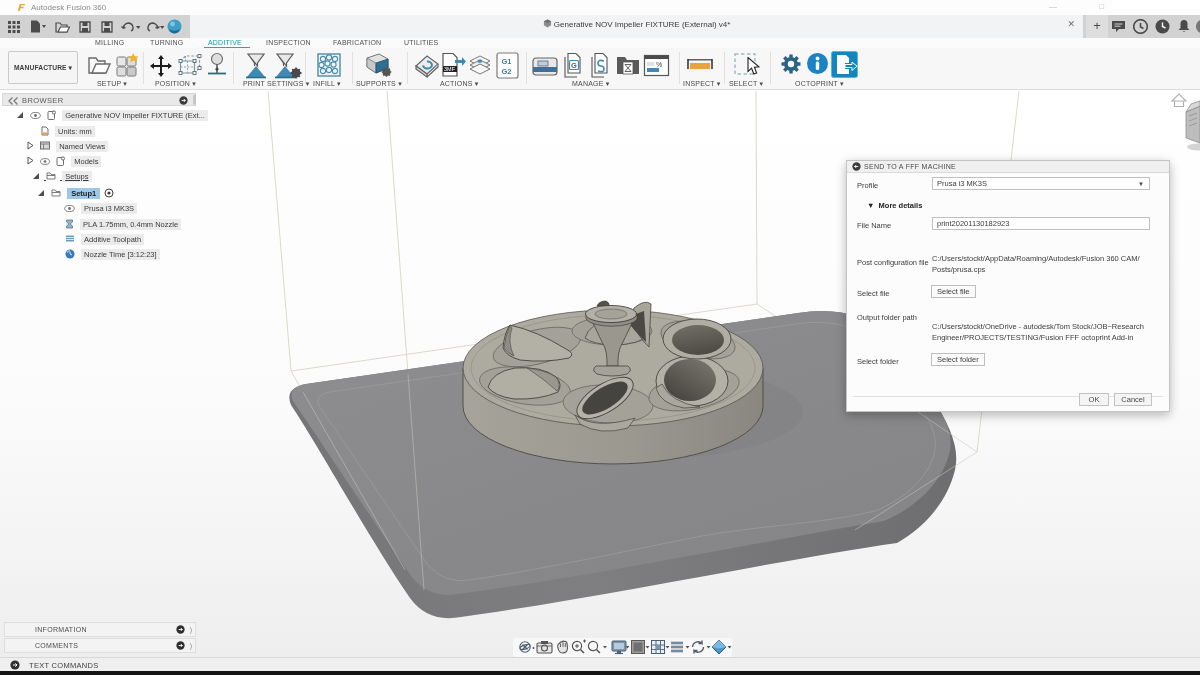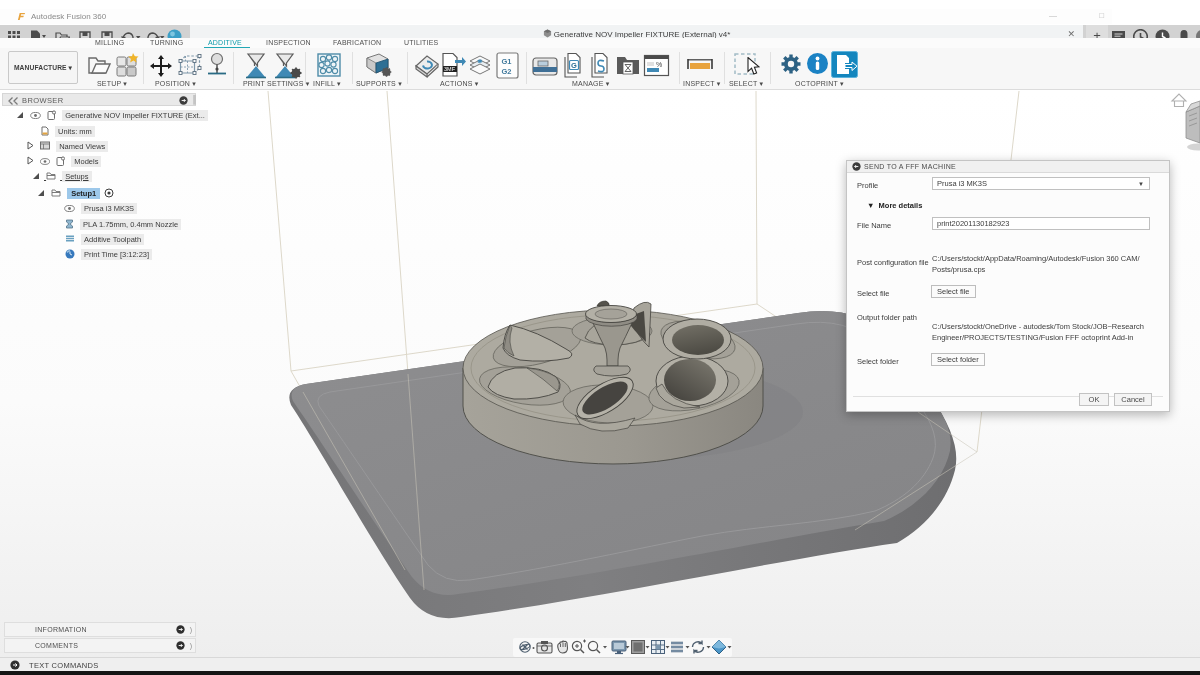--- a/index.html
+++ b/index.html
@@ -1,27 +1,27 @@
 <!DOCTYPE html>
 <html><head>
 <meta charset="utf-8">
 <style>
   * { margin:0; padding:0; box-sizing:border-box; }
   html,body { width:1200px; height:675px; overflow:hidden; font-family:"Liberation Sans", sans-serif; }
   body { position:relative; background:#fff; }
   .abs { position:absolute; }
 
   
-  #titlebar { left:0; top:9px; width:1112px; height:15px; background:#fdfdfd;padding-left:16px; }
+  #titlebar { left:0; top:0; width:1112px; height:15px; background:#fdfdfd;padding-left:16px; }
   #titlebar .logo { position:absolute; left:17px; top:3px; width:9px; height:9px; }
   #titlebar .apptitle { position:absolute; left:31px; top:3px; font-size:8px; color:#8a8a8a; }
   #titlebar .winbtn { position:absolute; top:2px; color:#b5b5b5; font-size:8px; }
 
   
-  #tabrow { left:0; top:15px; width:1200px; height:23px; background:#d2d2d2;margin-top:10px; }
+  #tabrow { left:0; top:15px; width:1200px; height:23px; background:#d2d2d2; }
   #qat { position:absolute; left:0; top:0; width:190px; height:23px; background:#d2d2d2; }
   #doctab { position:absolute; left:190px; top:0; width:893px; height:23px; background:#f1f3f4; }
   #doctab .tabc { position:absolute; left:0; right:0; top:4px; text-align:center; font-size:8px; color:#3c3c3c; }
   #doctab .closex { position:absolute; right:8px; top:4px; color:#6f6f6f; font-size:9px; }
   #plusbtn { position:absolute; left:1086px; top:0px; width:22px; height:23px; background:#dedede; color:#4a4a4a; font-size:13px; text-align:center; line-height:22px; }
 
   
   #ribtabs { left:0; top:38px; width:1200px; height:10px; background:#fbfbfb; font-size:7px; color:#4f4f4f; }
   #ribtabs span { position:absolute; top:1px; letter-spacing:.2px; }
   #ribtabs .active { color:#0e9bab; }
@@ -516,21 +516,21 @@
       <div class="brow" style="left:63px;top:126px;"><svg width="9" height="10" viewBox="0 0 9 10" style="vertical-align:-2px;">
           <path d="M1.5 1 L7.5 1 L7.5 3 L5 5 L7.5 7 L7.5 9 L1.5 9 L1.5 7 L4 5 L1.5 3 Z" fill="#8fb6cf" stroke="#55758a" stroke-width="0.8"></path>
         </svg> <span class="bg">PLA 1.75mm, 0.4mm Nozzle</span></div>
       <div class="brow" style="left:63px;top:141px;"><svg width="10" height="9" viewBox="0 0 10 9" style="vertical-align:-1px;">
           <path d="M1 2.2 L9 2.2 M1 4.5 L9 4.5 M1 6.8 L9 6.8" stroke="#69a0c0" stroke-width="1.6"></path>
         </svg> <span class="bg">Additive Toolpath</span></div>
       <div class="brow" style="left:63px;top:156px;"><svg width="10" height="10" viewBox="0 0 10 10" style="vertical-align:-2px;">
           <circle cx="5" cy="5" r="4.5" fill="#3779bd"></circle>
           <path d="M5 2.5 L5 5 L7 6" stroke="#dce9f5" stroke-width="1" fill="none"></path>
           <path d="M2 3.5 A4 4 0 0 1 5 1.8" stroke="#9cc2e2" stroke-width="1.4" fill="none"></path>
-        </svg> <span class="bg">Print Time [3:12:23]</span></div>
+        </svg> <span class="bg">Nozzle Time [3:12:23]</span></div>
     </div>
     <div class="abs" id="dialog">
       <div id="dhead">
         <svg width="9" height="9" viewBox="0 0 10 10" style="position:absolute;left:5px;top:1px;">
           <circle cx="5" cy="5" r="4.6" fill="#3d3d3d"></circle>
           <path d="M7 5 L3 5 M4.6 3.4 L3 5 L4.6 6.6" stroke="#fff" stroke-width="1" fill="none"></path>
         </svg>
         <div class="t">SEND TO A FFF MACHINE</div>
       </div>
       <div class="dlabel" style="top:20px;">Profile</div>

